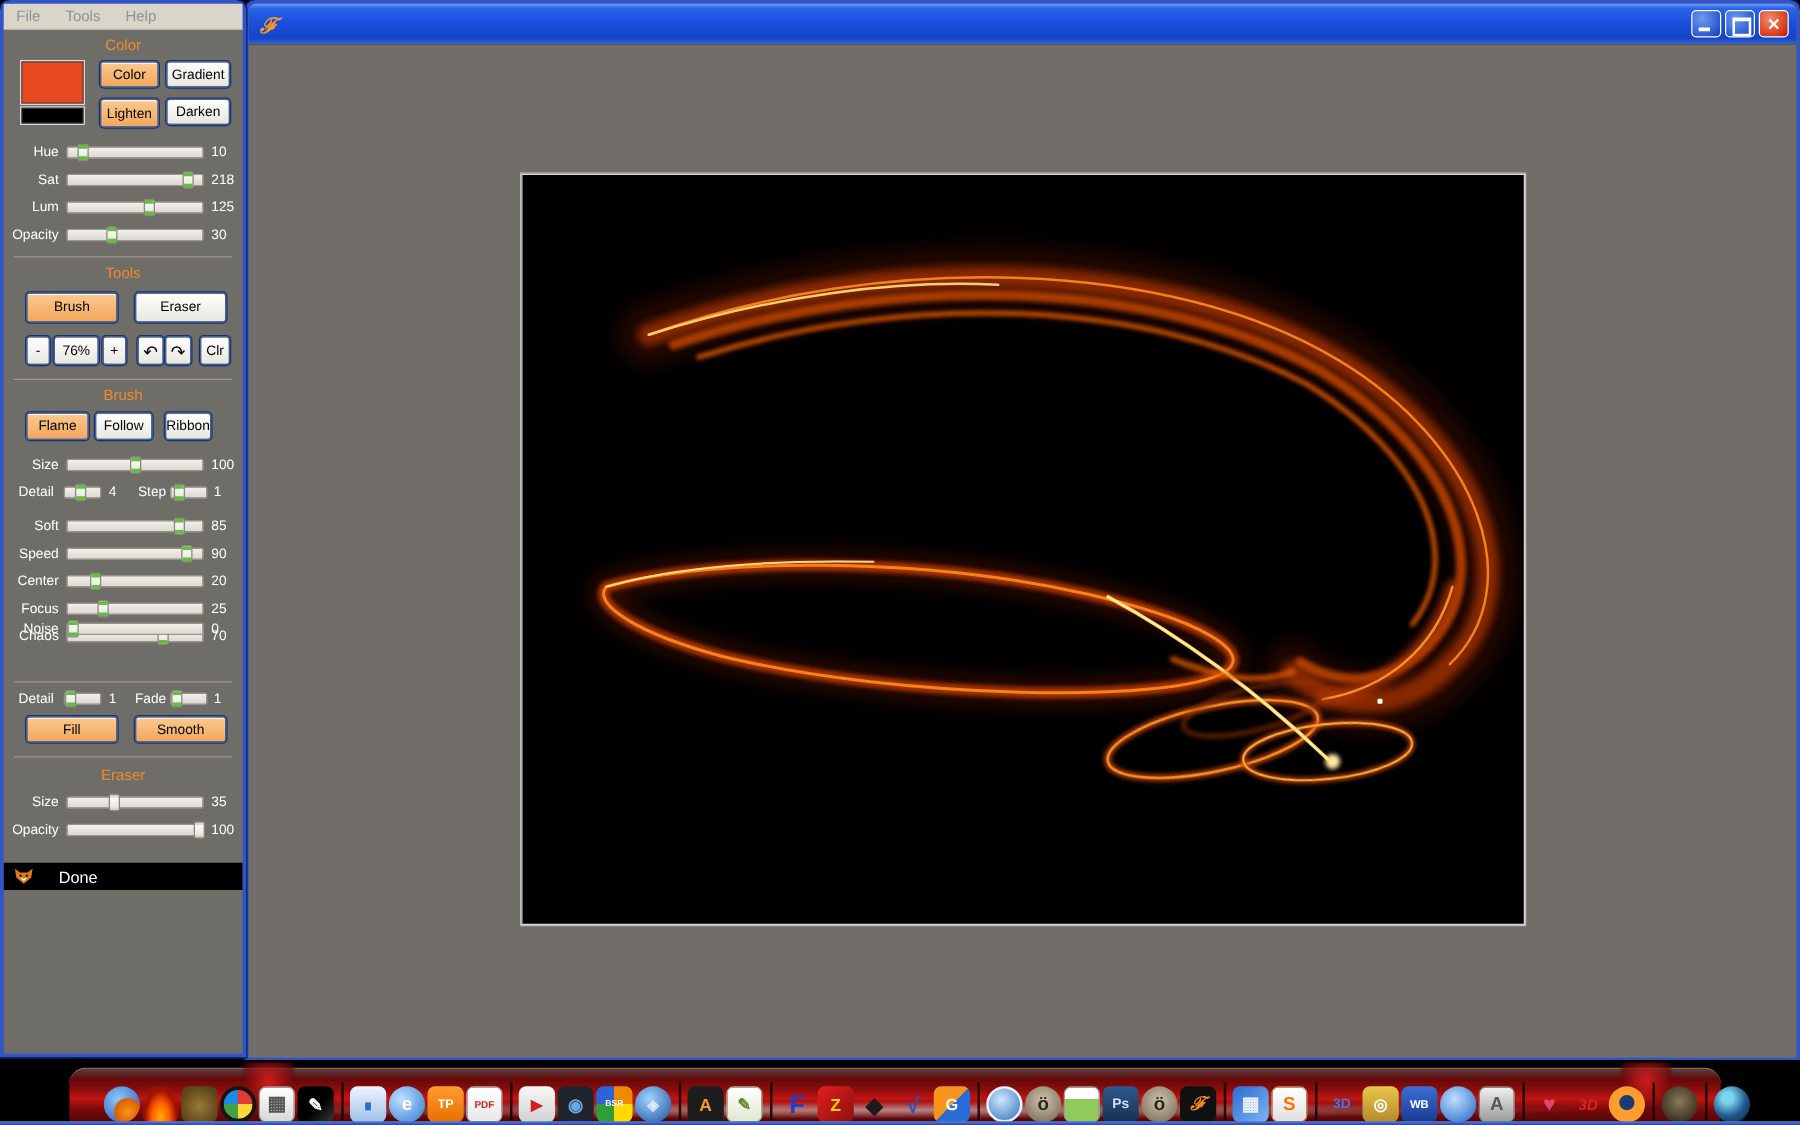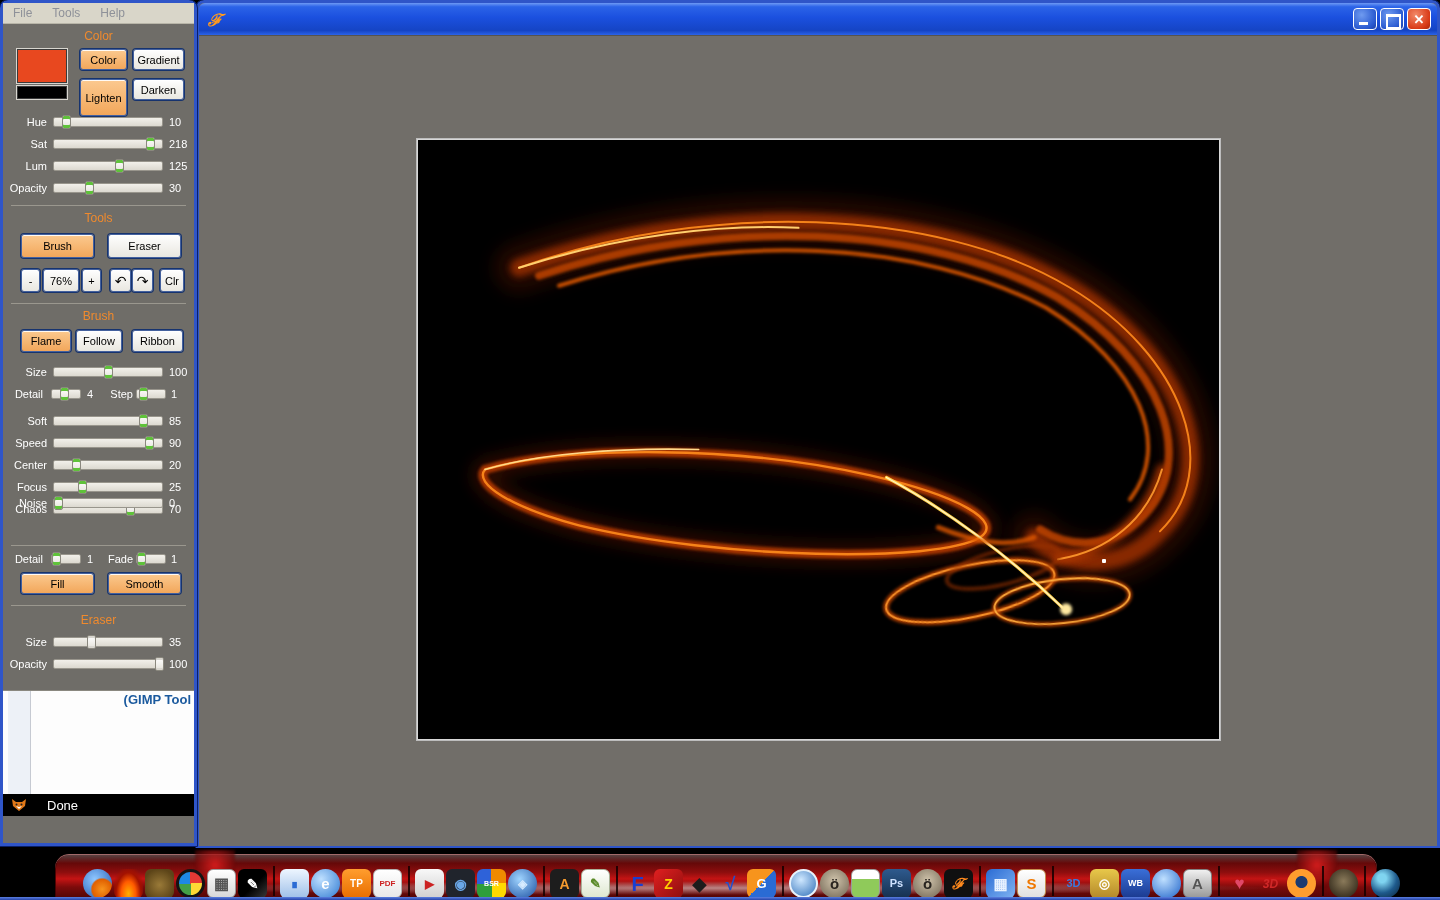--- a/index.html
+++ b/index.html
@@ -163,21 +163,21 @@
     <span>Help</span>
   </div>
 
   <div class="panel">
 
     <div class="sechead" style="top:5px">Color</div>
     <div class="swatch" style="left:14px;top:25px;width:50px;height:34px;background:#e8481f"></div>
     <div class="swatch" style="left:14px;top:62px;width:50px;height:13px;background:#000"></div>
     <div class="xpbtn on" style="left:77px;top:25px;width:47px;height:21px">Color</div>
     <div class="xpbtn" style="left:130px;top:25px;width:51px;height:21px">Gradient</div>
-    <div class="xpbtn on" style="left:77px;top:55px;width:47px;height:37px">Lighten</div>
+    <div class="xpbtn on" style="left:77px;top:55px;width:47px;height:23px">Lighten</div>
     <div class="xpbtn" style="left:130px;top:55px;width:51px;height:21px">Darken</div>
 
     <div class="srow" style="top:91px">
       <span class="slabel">Hue</span>
       <div class="strack">
           <div class="sthumb" style="left:11%"></div>
         </div>
       <span class="sval">10</span>
     </div>
     <div class="srow" style="top:113px">
@@ -212,21 +212,21 @@
     <div class="xpbtn" style="left:79px;top:245px;width:19px;height:23px">+</div>
     <div class="xpbtn" style="left:107px;top:245px;width:21px;height:23px;font-size:14px">↶</div>
     <div class="xpbtn" style="left:129px;top:245px;width:21px;height:23px;font-size:14px">↷</div>
     <div class="xpbtn" style="left:157px;top:245px;width:24px;height:23px">Clr</div>
 
     <div class="hr" style="top:279px"></div>
 
     <div class="sechead" style="top:285px">Brush</div>
     <div class="xpbtn on" style="left:18px;top:306px;width:50px;height:22px">Flame</div>
     <div class="xpbtn" style="left:73px;top:306px;width:46px;height:22px">Follow</div>
-    <div class="xpbtn" style="left:129px;top:306px;width:51px;height:22px">Ribbon</div>
+    <div class="xpbtn" style="left:129px;top:306px;width:37px;height:22px">Ribbon</div>
 
     <div class="srow" style="top:341px">
       <span class="slabel">Size</span>
       <div class="strack">
           <div class="sthumb" style="left:50%"></div>
         </div>
       <span class="sval">100</span>
     </div>
     <div class="srow" style="top:363px">
       <span class="slabel" style="width:40px">Detail</span>
@@ -313,24 +313,20 @@
     </div>
     <div class="srow" style="top:633px">
       <span class="slabel">Opacity</span>
       <div class="strack">
           <div class="sthumb plain" style="left:97%"></div>
         </div>
       <span class="sval">100</span>
     </div>
   </div>
 
-  <div id="logarea">
-    <div id="logstrip"></div>
-    <span id="logtext">(GIMP Tool</span>
-  </div>
   <div id="statusbar">
     <svg class="fox-svg" width="16" height="14" viewBox="0 0 16 14">
       <polygon points="1,1 5,4 11,4 15,1 14,8 8,13 2,8" fill="#e07818"></polygon>
       <polygon points="5,8 8,11 11,8 8,9" fill="#fff"></polygon>
       <circle cx="5.5" cy="6.5" r="1" fill="#222"></circle>
         <circle cx="10.5" cy="6.5" r="1" fill="#222"></circle>
     </svg>
     <span>Done</span>
   </div>
 </div>

